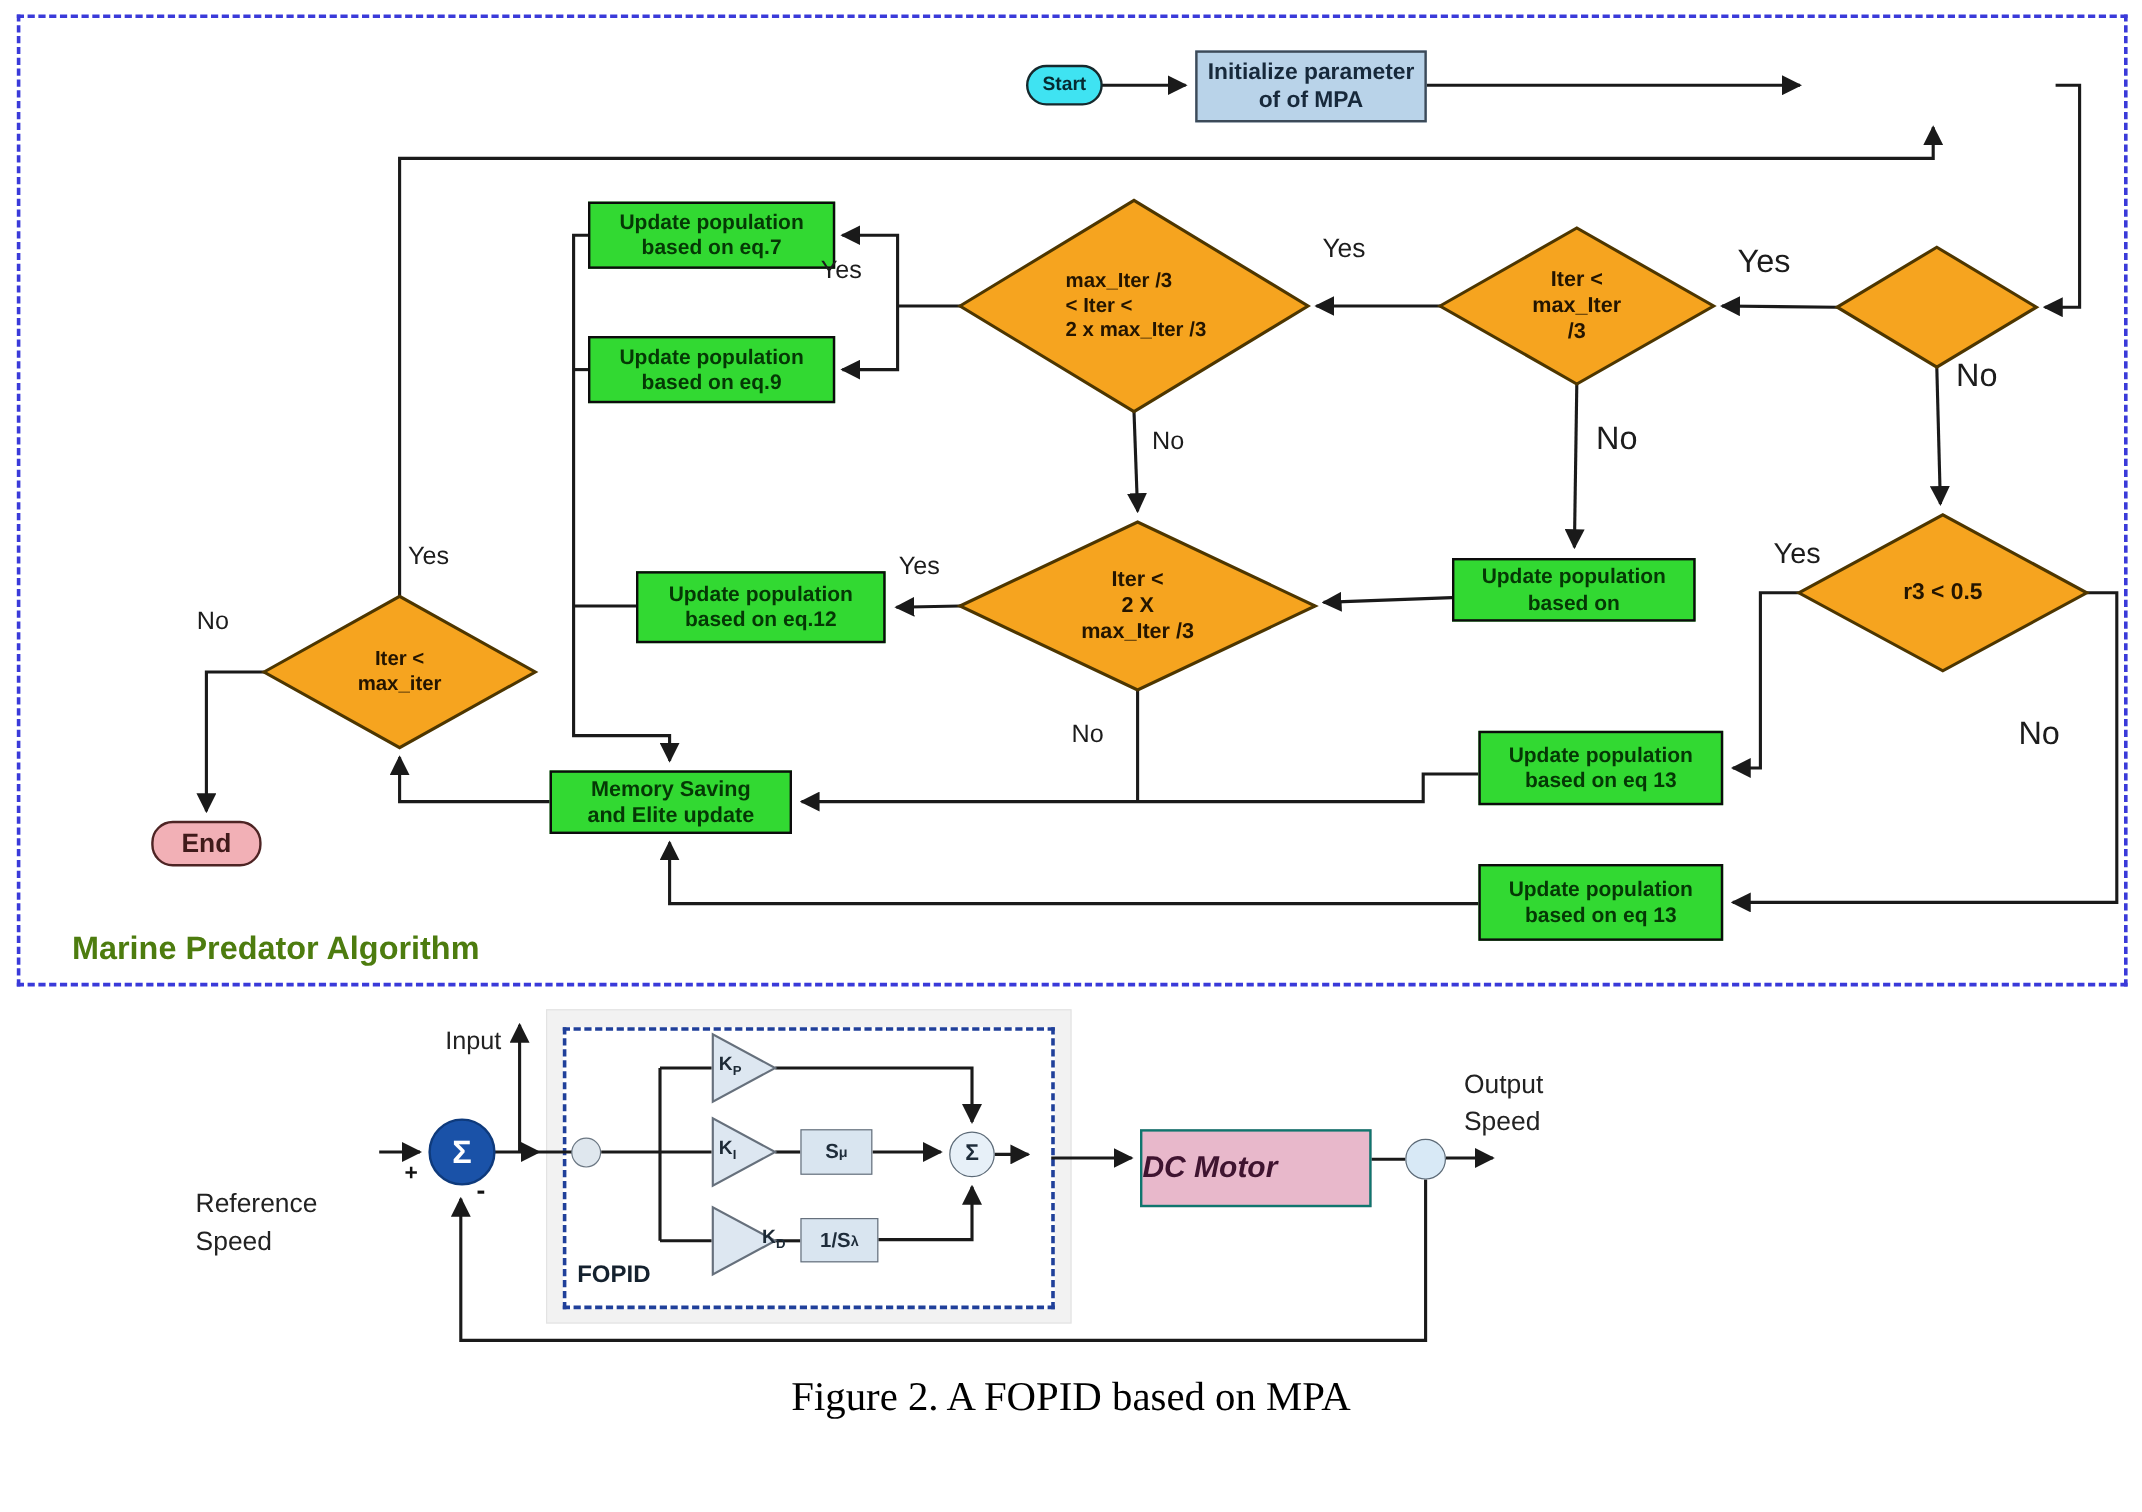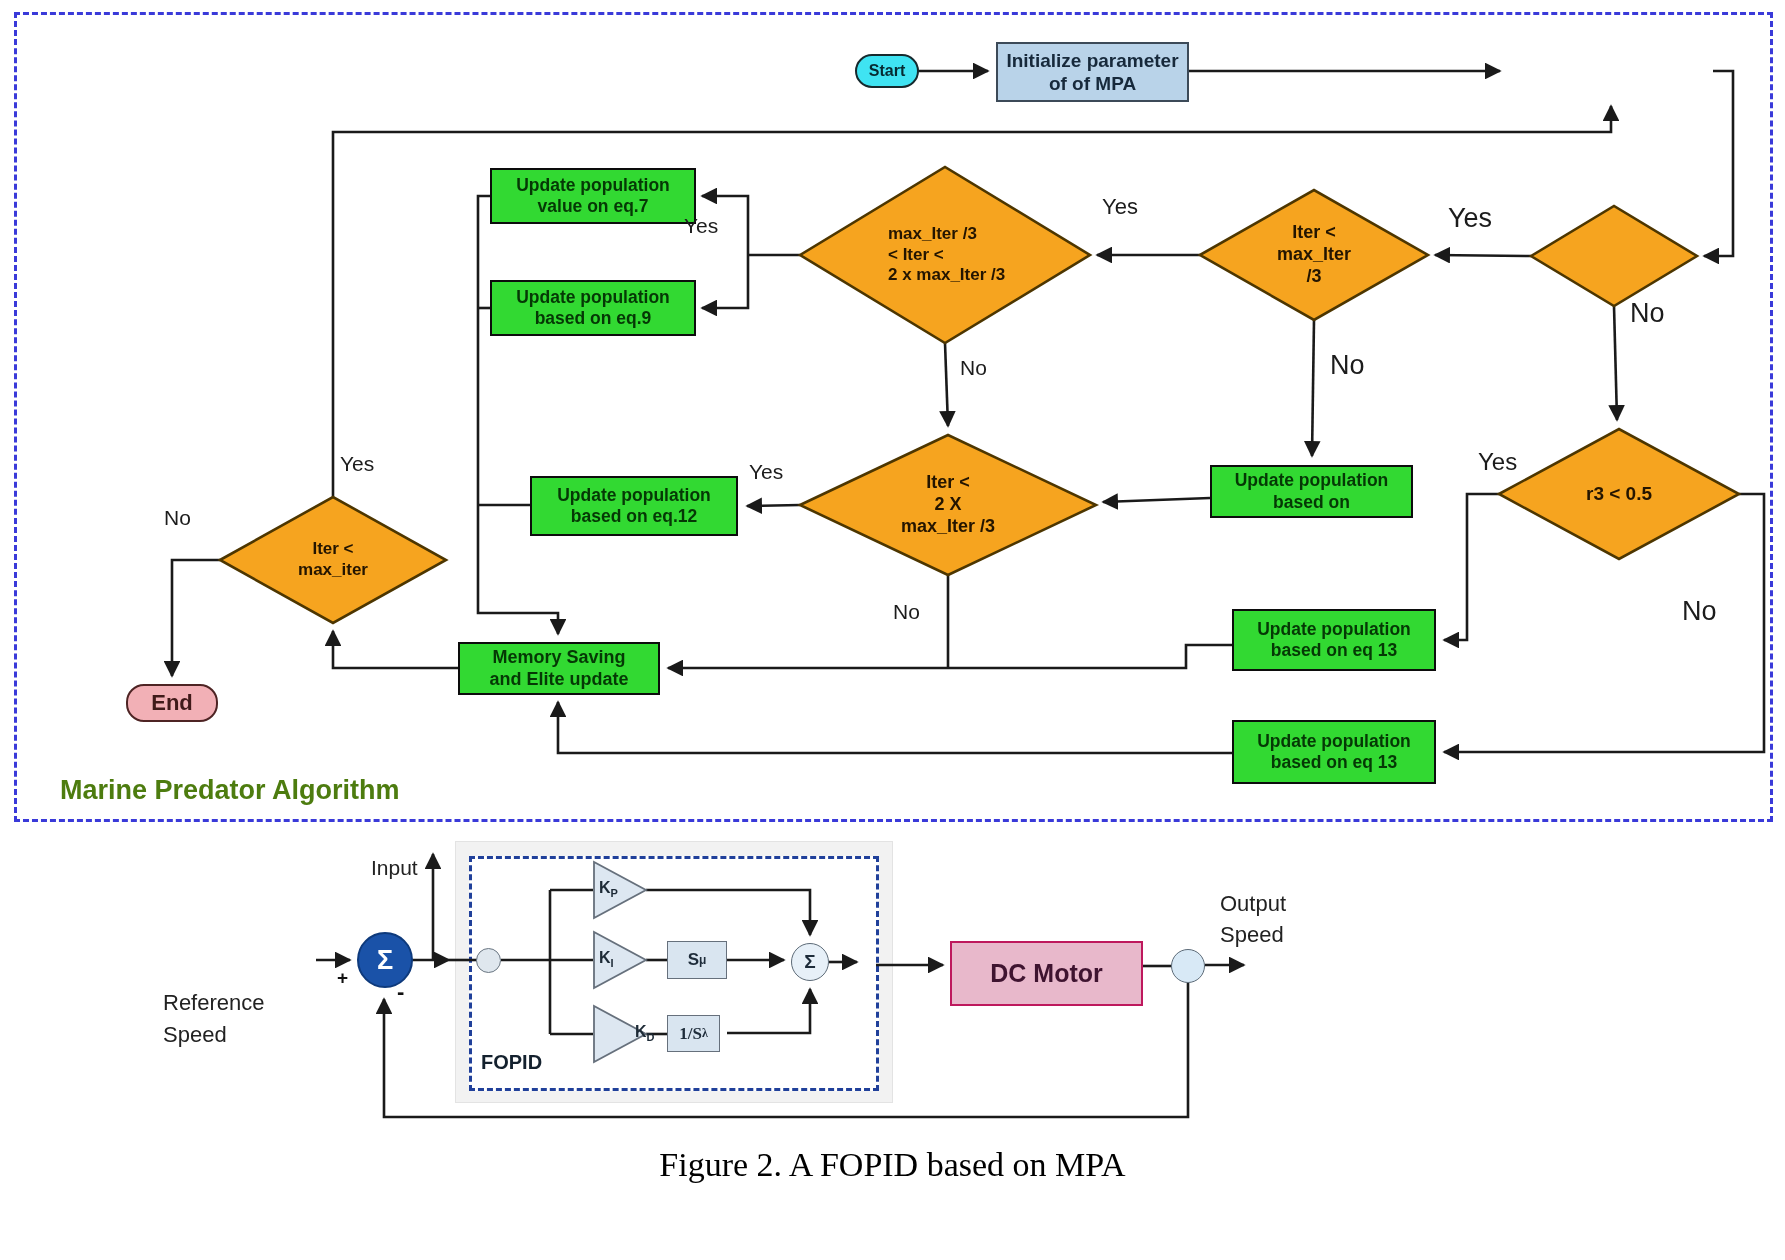--- a/index.html
+++ b/index.html
@@ -49,23 +49,23 @@
   .circ{position:absolute;border-radius:50%;display:flex;align-items:center;justify-content:center;box-sizing:border-box;}
   #sum1{left:357px;top:932px;width:56px;height:56px;background:var(--sum1-fill);
         border:2px solid #0e3a7c;color:#fff;font-size:27px;font-weight:700;}
   #fopid-in{left:476px;top:948px;width:25px;height:25px;background:var(--node-circle-fill);border:1.6px solid #6a7682;}
   #sum2{left:791px;top:943px;width:38px;height:38px;background:#e7f0f8;border:1.8px solid #5c6a77;
         color:#1e2c3a;font-size:19px;font-weight:700;}
   #outcirc{left:1171px;top:949px;width:34px;height:34px;background:var(--out-circle-fill);border:1.6px solid #5c6a77;}
   .sbox{position:absolute;display:flex;align-items:center;justify-content:center;background:var(--sbox-fill);
         border:1.8px solid #66707c;color:#1e2c3a;font-weight:700;font-size:17px;box-sizing:border-box;}
   #b-smu{left:667px;top:941px;width:60px;height:38px;}
-  #b-invs{left:667px;top:1015px;width:53px;height:37px;font-family:Liberation Serif, serif;}
-  #b-dc{left:950px;top:941px;width:189px;height:61px;background:var(--dc-fill);border:2px solid #be185d;
-        color:var(--dc-text);font-weight:700;font-size:25px;display:flex;align-items:center;justify-content:center;}
+  #b-invs{left:667px;top:1015px;width:65px;height:37px;}
+  #b-dc{left:950px;top:941px;width:189px;height:61px;background:var(--dc-fill);border:2px solid #0f766e;
+        color:var(--dc-text);font-weight:700;font-size:25px;display:flex;align-items:center;font-style:italic;}
   .klabel{position:absolute;color:#1d2a36;font-weight:700;font-size:16px;pointer-events:none;}
   .klabel sub{font-size:11px;}
   sup{font-size:12px;}
   sub{font-size:12px;}
   .sign{position:absolute;color:#111;font-weight:700;}
   #sign-plus{left:337px;top:967px;font-size:19px;}
   #sign-minus{left:397px;top:979px;font-size:22px;}
   .freelabel{position:absolute;color:#222;}
   #l-input{left:371px;top:856px;font-size:21px;}
   #l-ref{left:163px;top:987px;font-size:22px;line-height:1.45;}
@@ -146,21 +146,21 @@
 
   <div class="box pill" id="n-start">
     <span>Start</span>
   </div>
   <div class="box" id="n-init">
     <span>Initialize parameter</span>
     <span>of of MPA</span>
   </div>
   <div class="box green" id="n-eq7">
     <span>Update population</span>
-    <span>value on eq.7</span>
+    <span>based on eq.7</span>
   </div>
   <div class="box green" id="n-eq9">
     <span>Update population</span>
     <span>based on eq.9</span>
   </div>
   <div class="box green" id="n-eq12">
     <span>Update population</span>
     <span>based on eq.12</span>
   </div>
   <div class="box green" id="n-updon">

